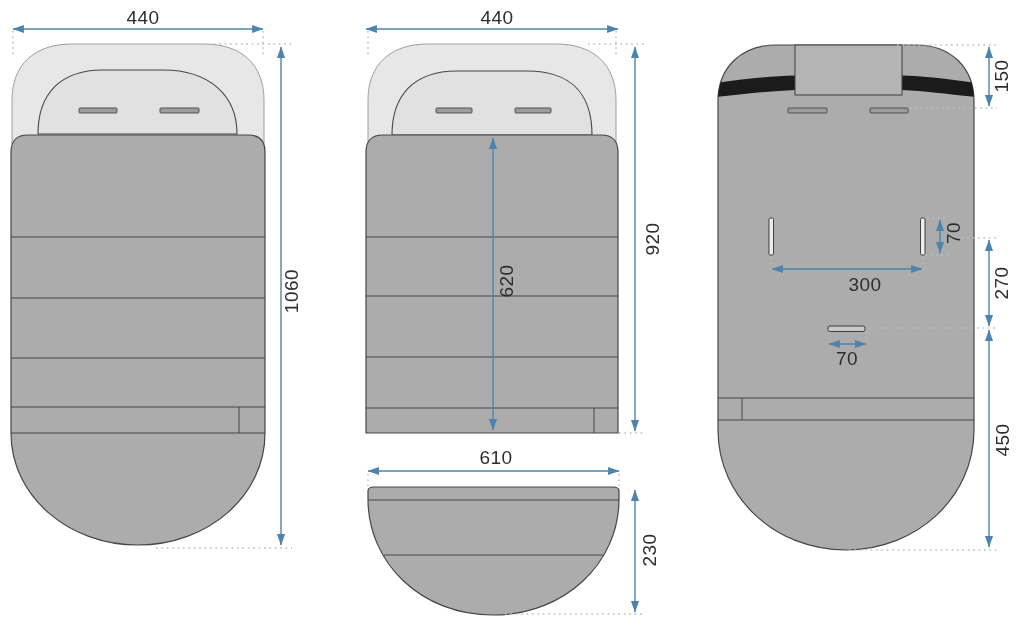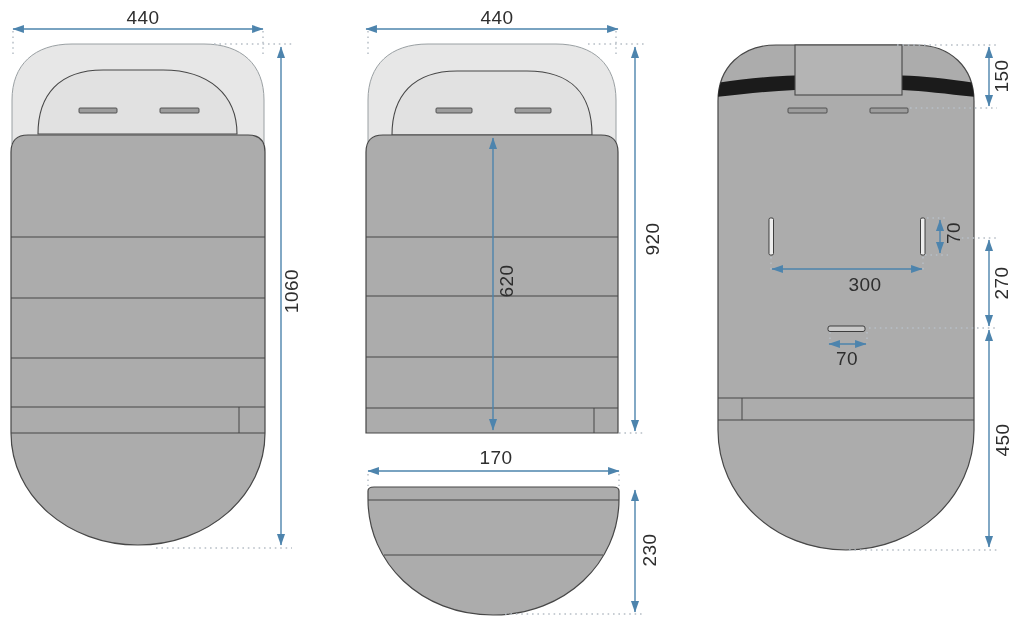--- a/index.html
+++ b/index.html
@@ -149,21 +149,21 @@
       <line class="dim-line" x1="829" y1="344" x2="866" y2="344" marker-start="url(#ah)" marker-end="url(#ah)"></line>
       <line class="dim-line" x1="989" y1="330" x2="989" y2="547" marker-start="url(#ah)" marker-end="url(#ah)"></line>
     </g>
   </svg>
 
   <div class="dim-label" style="left:143px;  top:17px;">440</div>
   <div class="dim-label v" style="left:291px;  top:291px;">1060</div>
   <div class="dim-label" style="left:497px;  top:17px;">440</div>
   <div class="dim-label v" style="left:652px;  top:239px;">920</div>
   <div class="dim-label v" style="left:506px;  top:281px;">620</div>
-  <div class="dim-label" style="left:496px;  top:457px;">170</div>
+  <div class="dim-label" style="left:496px;  top:457px;">610</div>
   <div class="dim-label v" style="left:649px;  top:550px;">230</div>
   <div class="dim-label v" style="left:1001px; top:76px;">150</div>
   <div class="dim-label v" style="left:953px;  top:233px;">70</div>
   <div class="dim-label" style="left:865px;  top:284px;">300</div>
   <div class="dim-label v" style="left:1001px; top:283px;">270</div>
   <div class="dim-label" style="left:847px;  top:358px;">70</div>
   <div class="dim-label v" style="left:1002px; top:440px;">450</div>
 
 </div>
 

